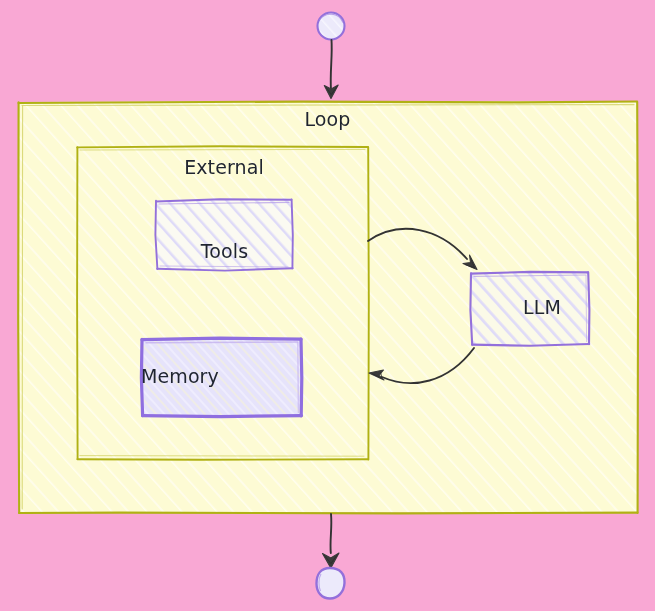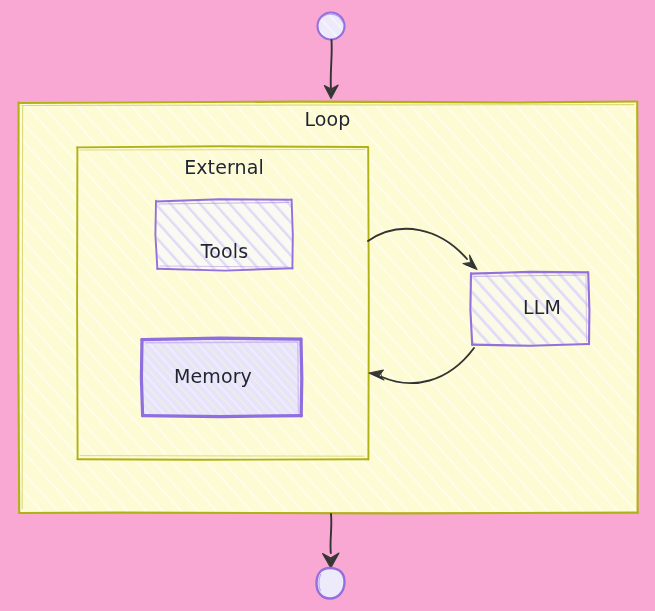--- a/index.html
+++ b/index.html
@@ -27,21 +27,21 @@
     color: #1f2430;
     font-family: "DejaVu Sans", sans-serif;
     font-size: 19px;
     letter-spacing: .1px;
     white-space: nowrap;
     pointer-events: none;
   }
   .label-loop   { left: 0; top: 108px; width: 655px; text-align: center; }
   .label-ext    { left: 78px; top: 156px; width: 292px; text-align: center; }
   .label-tools  { left: 155px; top: 224px; width: 139px; text-align: center; margin-top: 16px; }
-  .label-memory { left: 141px; top: 365px; width: 144px; text-align: center; }
+  .label-memory { left: 141px; top: 365px; width: 144px; text-align: left; }
   .label-llm    { left: 470px; top: 296px; width: 144px; text-align: center; }
 </style>
 </head>
 <body>
 
 <div id="canvas">
 
   <svg class="layer" viewBox="0 0 655 611" xmlns="http://www.w3.org/2000/svg">
     <defs>
       <pattern id="hatch-white" width="26" height="26" patternUnits="userSpaceOnUse" patternTransform="rotate(-42)">

